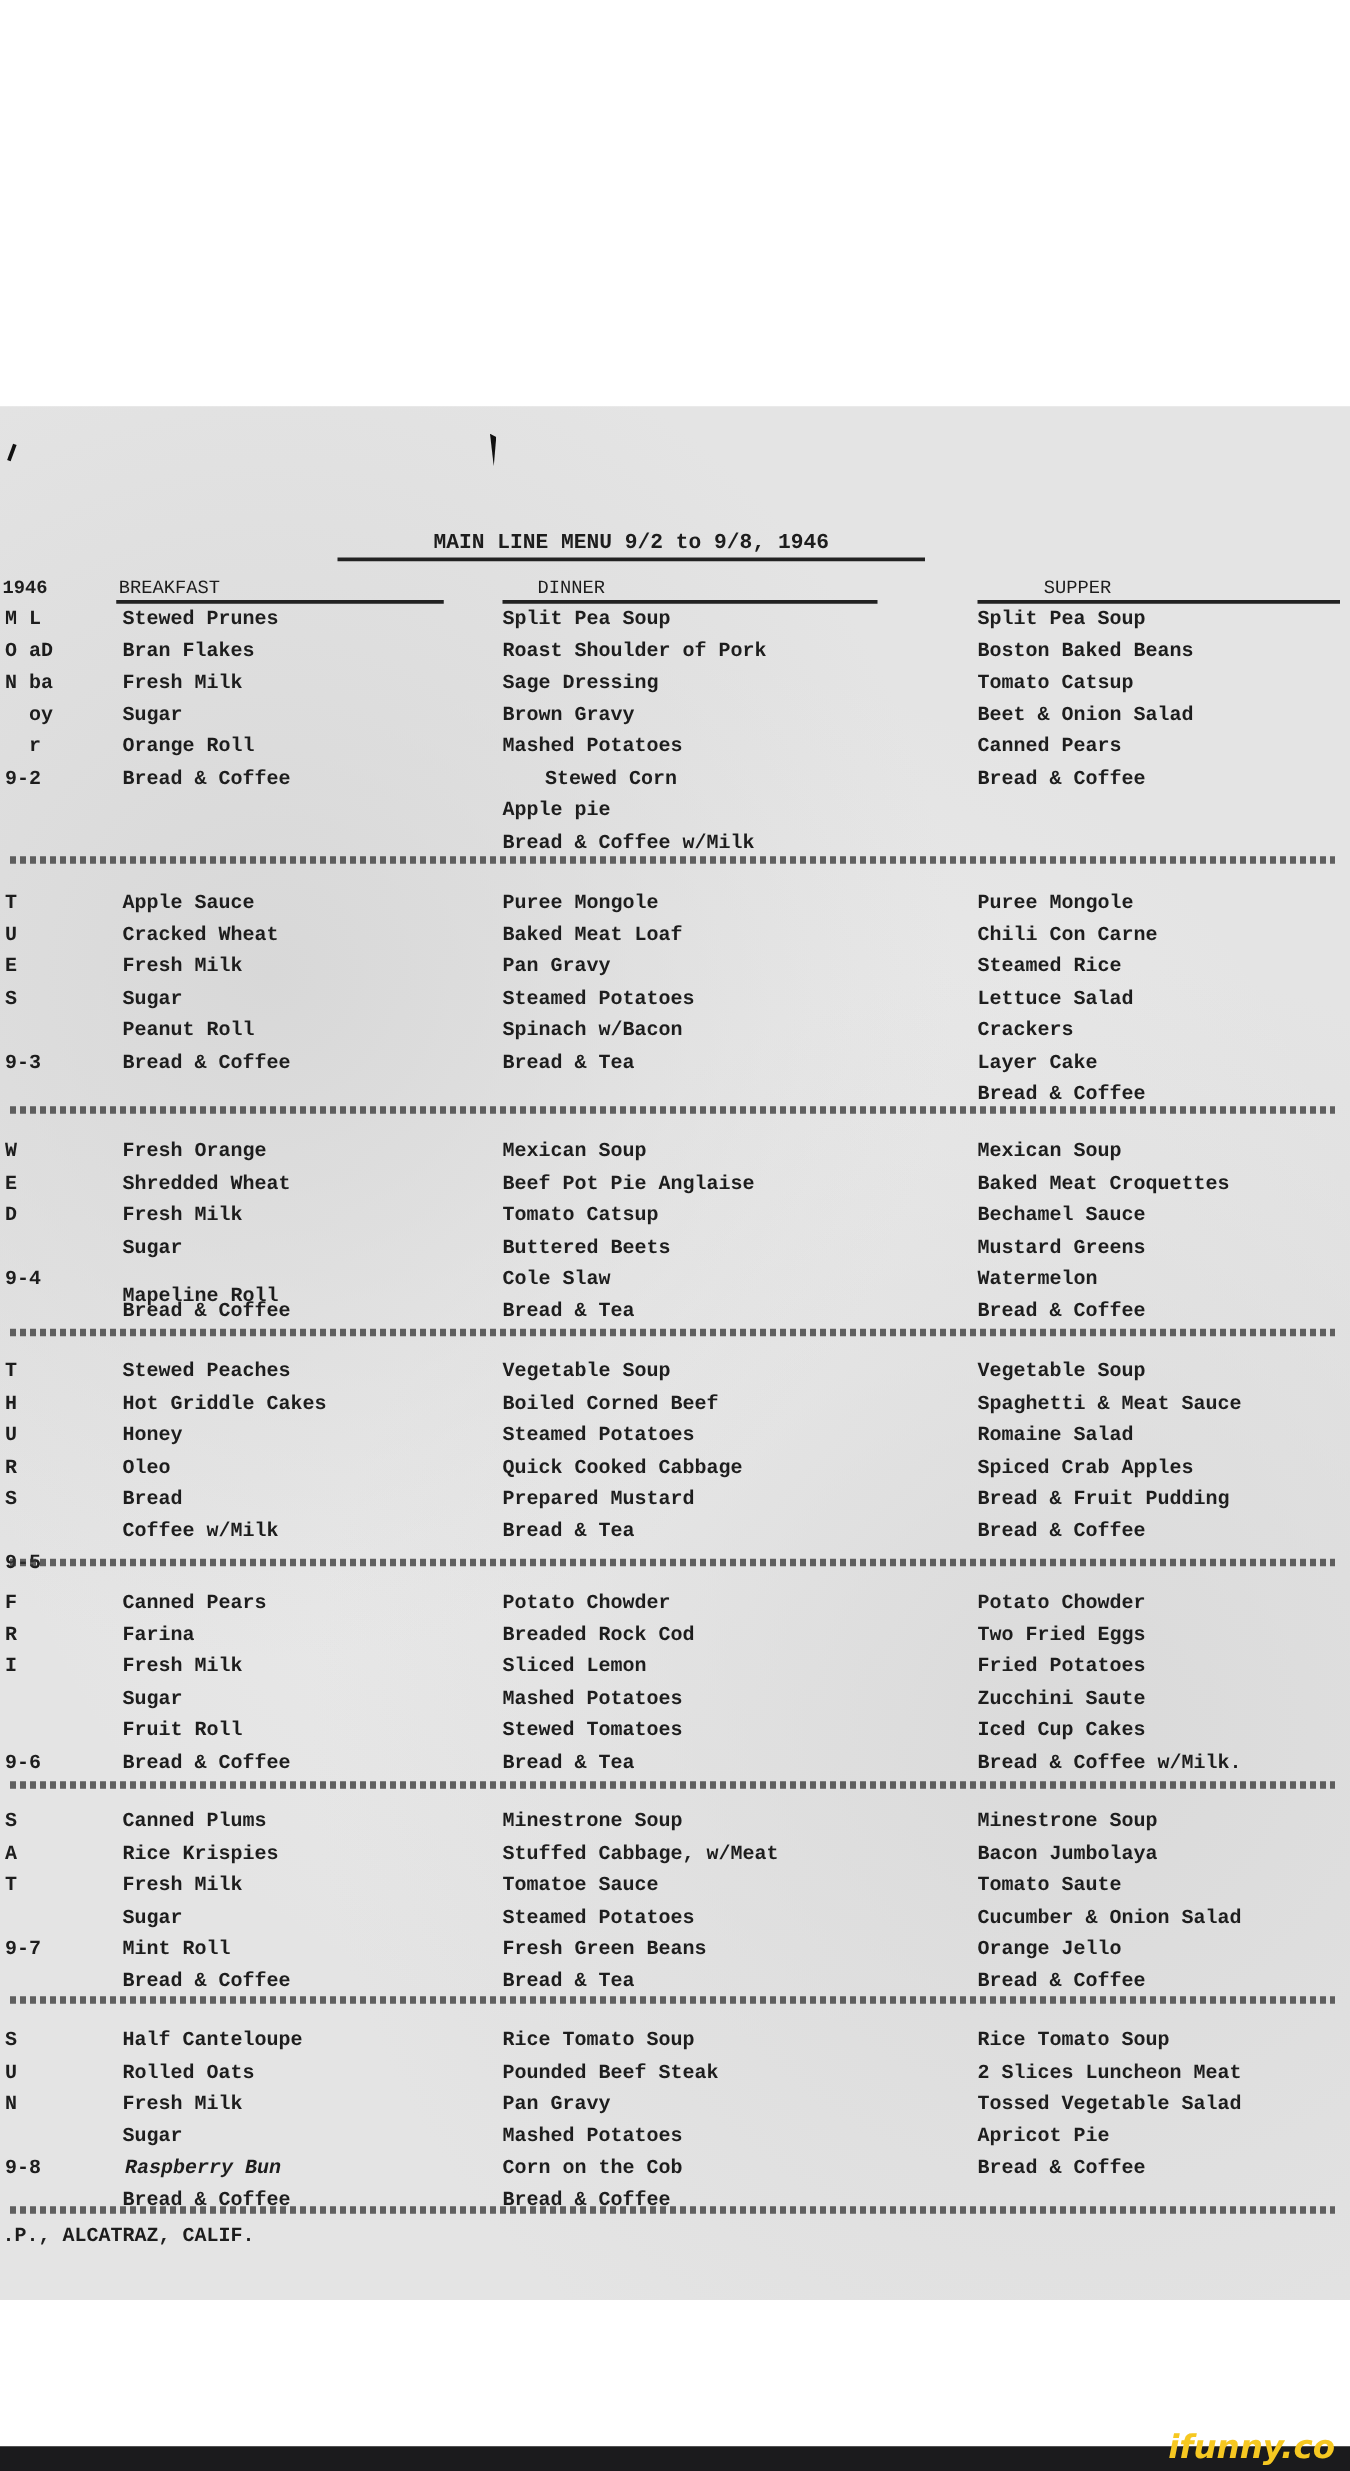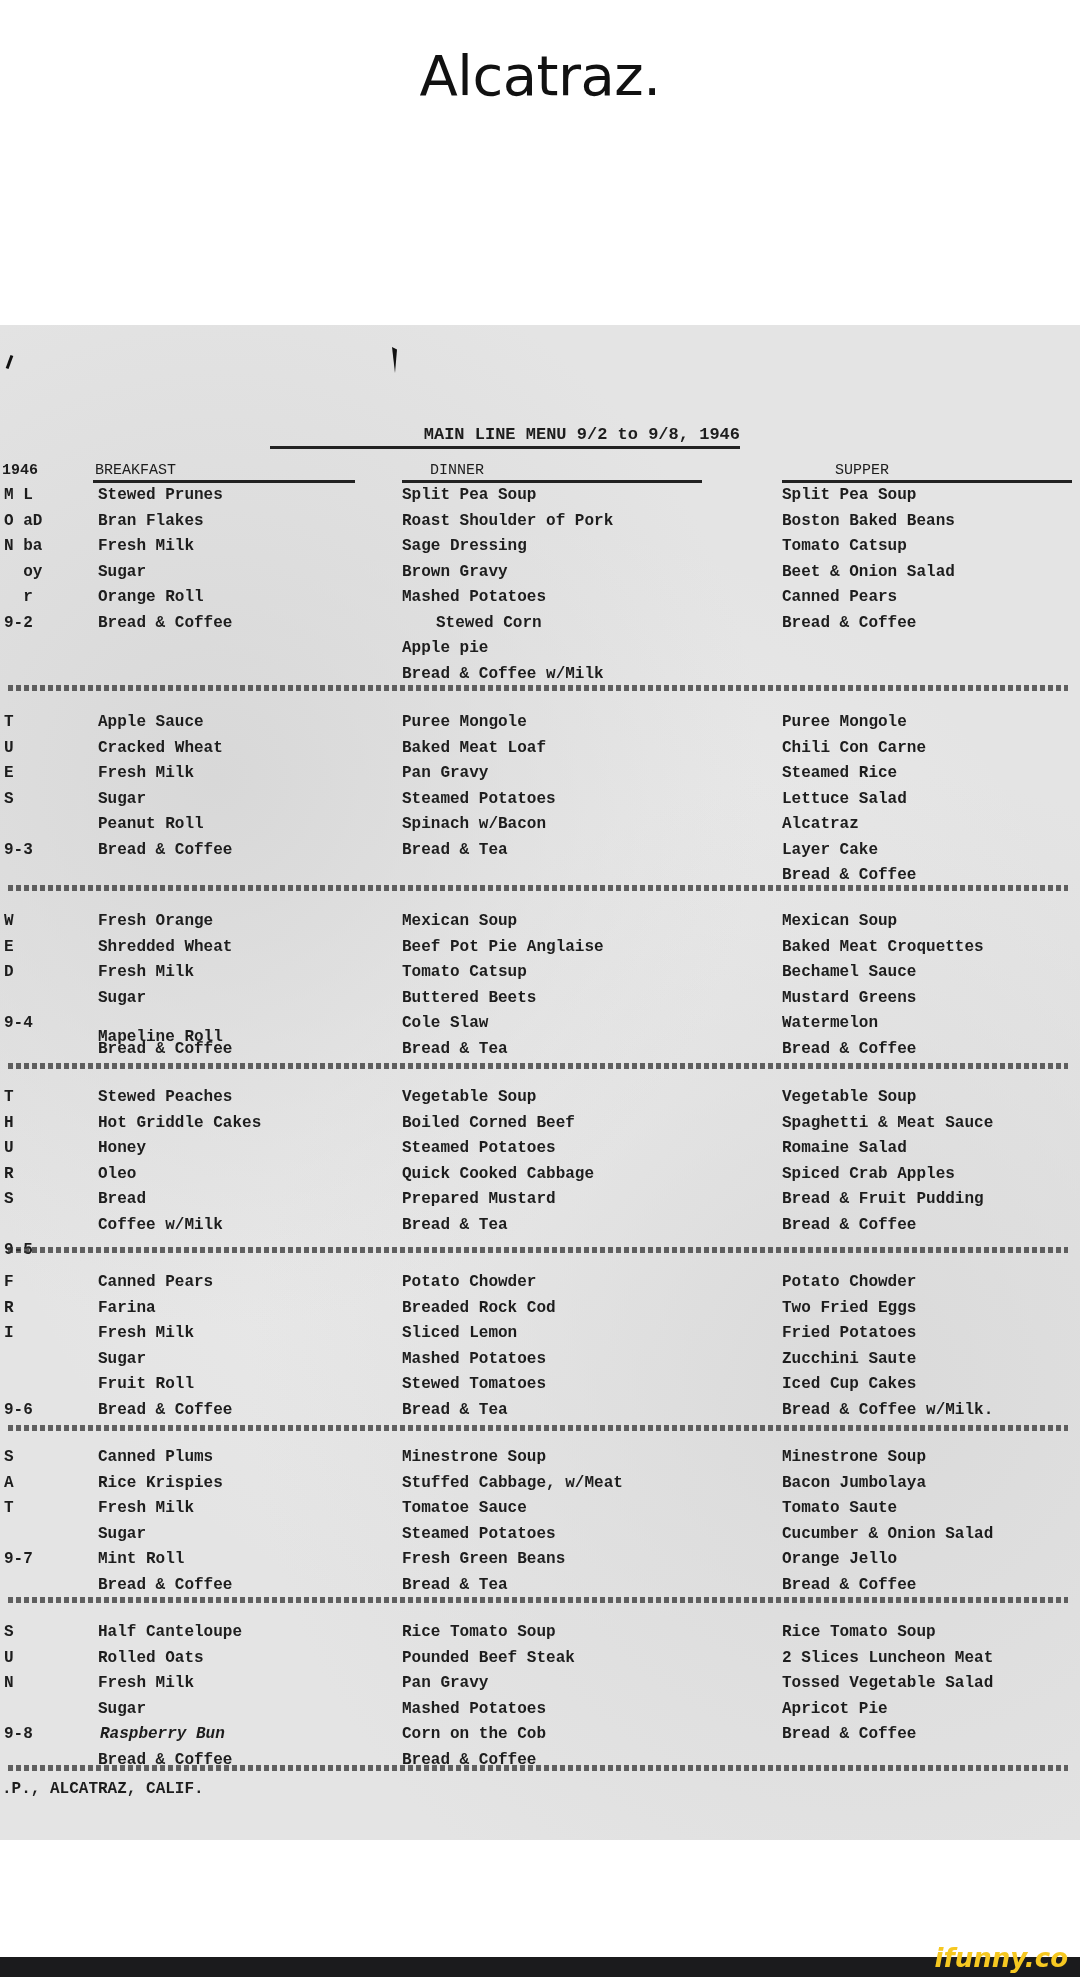--- a/index.html
+++ b/index.html
@@ -3,37 +3,36 @@
 <meta charset="utf-8">
 <style>
   html,body{margin:0;padding:0;background:#fff;}
   body{width:1080px;height:1977px;position:relative;overflow:hidden;font-family:"Liberation Sans",sans-serif;}
   .title{position:absolute;left:0;top:42px;width:1080px;text-align:center;font-family:"DejaVu Sans",sans-serif;font-size:56px;line-height:68px;color:#111;font-weight:400;letter-spacing:-0.5px;}
   .scan{position:absolute;left:0;top:325px;width:1080px;height:1515px;background:#e4e4e4;
     background-image:radial-gradient(circle at 20% 30%,#d8d8d8 0,transparent 40%),radial-gradient(circle at 80% 70%,#dadada 0,transparent 45%),radial-gradient(circle at 50% 50%,#ececec 0,transparent 60%);
     font-family:"Liberation Mono","DejaVu Sans Mono",monospace;color:#1d1d1d;font-weight:700;}
   .mark{position:absolute;background:#111;}
   .hdr-copy{position:absolute;left:0;width:1080px;text-align:center;top:80px;font-size:17px;text-decoration:underline;}
-  .hdr-main{position:absolute;left:270px;width:470px;text-align:right;top:100px;font-size:17px;border-bottom:3px solid #222;padding-bottom:2px;}
+  .hdr-main{position:absolute;left:270px;width:470px;text-align:center;top:100px;font-size:17px;border-bottom:3px solid #222;padding-bottom:2px;}
   .colhead{position:absolute;top:137px;font-size:15px;font-weight:400;}
   .colline{position:absolute;top:155px;height:3px;background:#222;}
   .day{position:absolute;left:0;width:1080px;}
   .item{position:absolute;font-size:16px;line-height:25.5px;white-space:nowrap;}
   .sep{position:absolute;left:8px;width:1060px;height:6px;
     background:repeating-linear-gradient(90deg,#333 0 5px,transparent 5px 8px);opacity:.75;}
   .dl{position:absolute;font-size:16px;line-height:25.5px;white-space:pre;}
   .foot{position:absolute;left:2px;font-size:16px;}
   .bar{position:absolute;left:0;top:1957px;width:1080px;height:20px;background:#1b1b1d;}
   .brand{position:absolute;right:12px;top:-14px;font-family:"DejaVu Sans",sans-serif;font-weight:700;font-size:26px;color:#f6c821;font-style:italic;}
 </style>
 </head>
 <body>
 
 <div class="title">
-  <div>Alcatraz.</div>
 </div>
 
 <div class="scan" id="scan">
   <div class="mark" style="left:8px;top:30px;width:3px;height:14px;transform:rotate(20deg);"></div>
   <div class="mark" style="left:392px;top:22px;width:5px;height:26px;clip-path:polygon(0 0,100% 10%,60% 100%);"></div>
   <div class="hdr-main">MAIN LINE MENU 9/2 to 9/8, 1946</div>
 
   <div class="colhead" style="left:2px;font-weight:700;">1946</div>
   <div class="colhead" style="left:95px;">BREAKFAST</div>
   <div class="colline" style="left:93px;width:262px;"></div>
@@ -87,21 +86,21 @@
         <div class="item" style="left: 402px; top: 0px;">Puree Mongole</div>
         <div class="item" style="left: 402px; top: 25.5px;">Baked Meat Loaf</div>
         <div class="item" style="left: 402px; top: 51px;">Pan Gravy</div>
         <div class="item" style="left: 402px; top: 76.5px;">Steamed Potatoes</div>
         <div class="item" style="left: 402px; top: 102px;">Spinach w/Bacon</div>
         <div class="item" style="left: 402px; top: 127.5px;">Bread &amp; Tea</div>
         <div class="item" style="left: 782px; top: 0px;">Puree Mongole</div>
         <div class="item" style="left: 782px; top: 25.5px;">Chili Con Carne</div>
         <div class="item" style="left: 782px; top: 51px;">Steamed Rice</div>
         <div class="item" style="left: 782px; top: 76.5px;">Lettuce Salad</div>
-        <div class="item" style="left: 782px; top: 102px;">Alcatraz</div>
+        <div class="item" style="left: 782px; top: 102px;">Crackers</div>
         <div class="item" style="left: 782px; top: 127.5px;">Layer Cake</div>
         <div class="item" style="left: 782px; top: 153px;">Bread &amp; Coffee</div>
       </div>
       <div class="sep" style="top: 560px;"></div>
       <div class="day" style="top: 584px;">
         <div class="dl" style="left: 4px; top: 0px;">W</div>
         <div class="dl" style="left: 4px; top: 25.5px;">E</div>
         <div class="dl" style="left: 4px; top: 51px;">D</div>
         <div class="dl" style="left: 4px; top: 102px;">9-4</div>
         <div class="item" style="left: 98px; top: 0px;">Fresh Orange</div>

